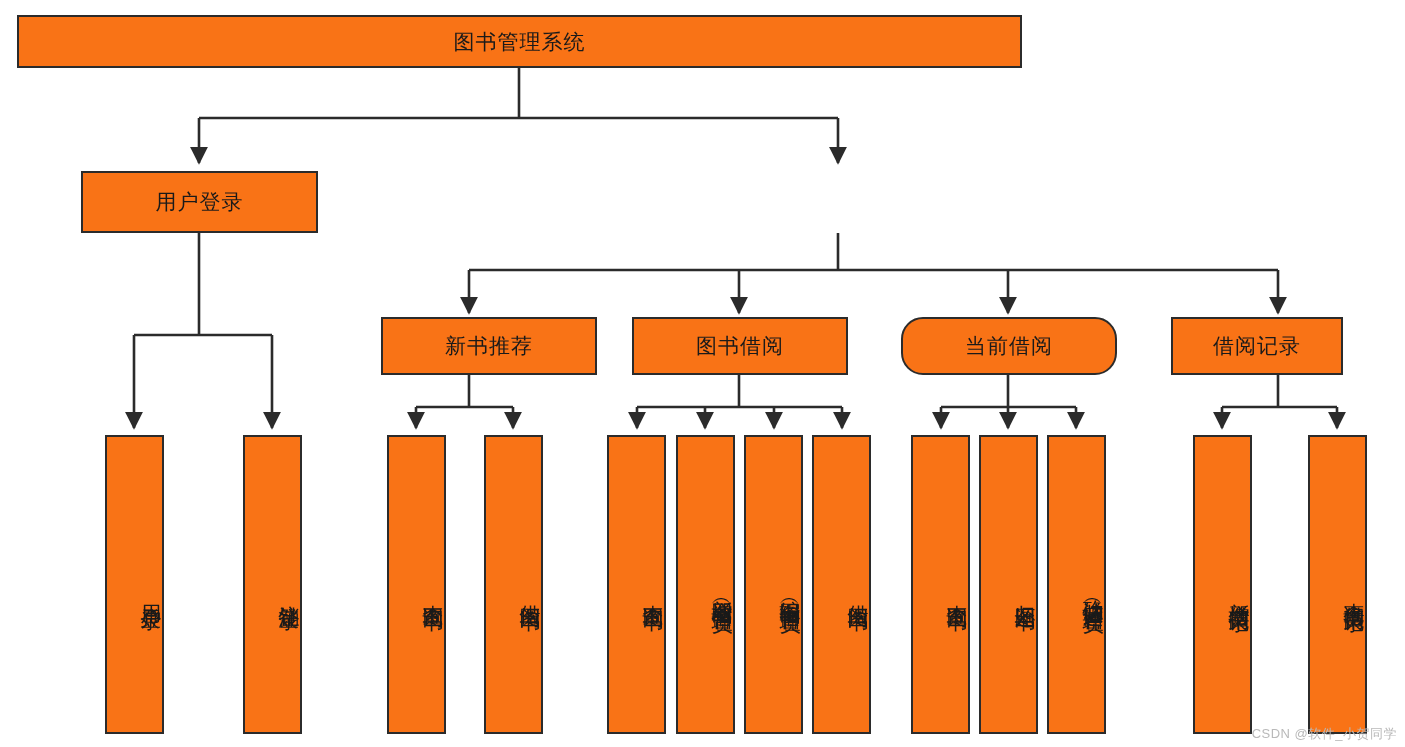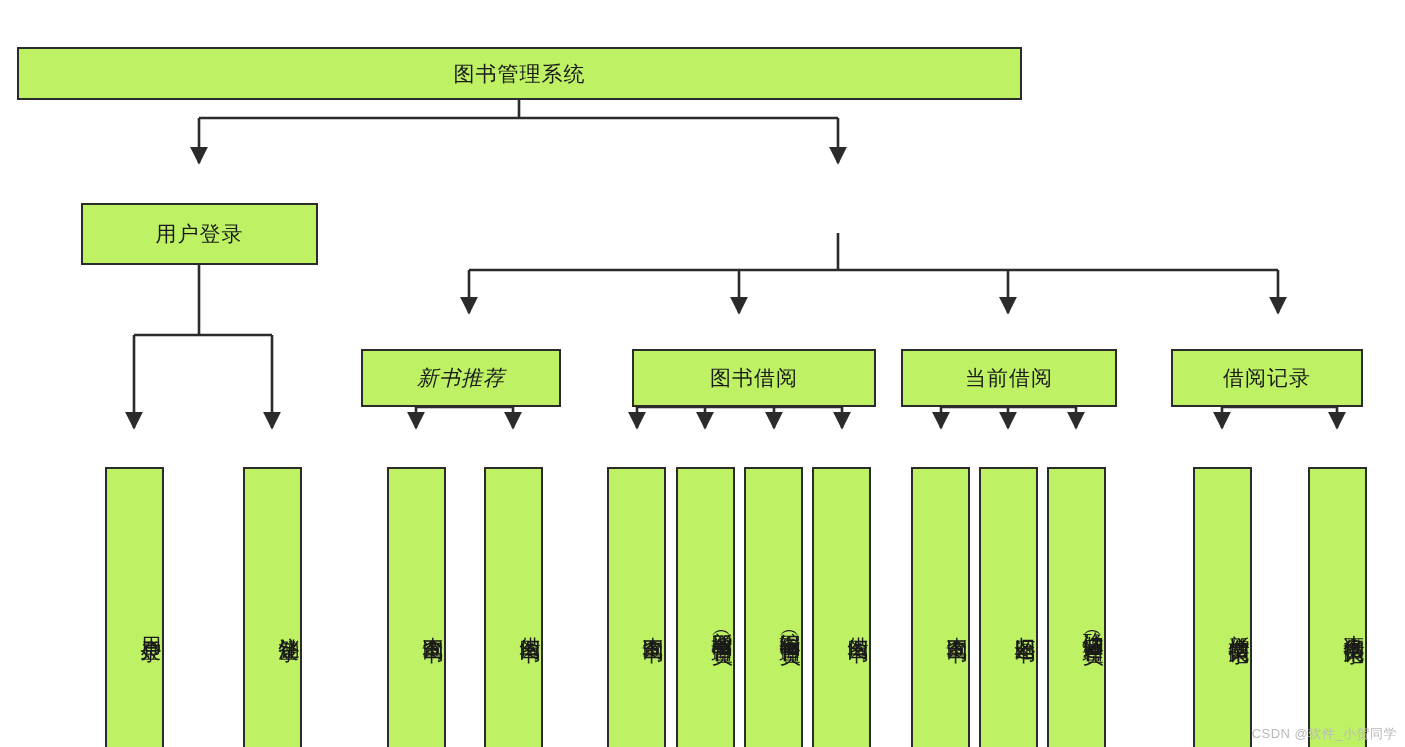--- a/index.html
+++ b/index.html
@@ -19,27 +19,26 @@
     position: absolute;
     left: 0;
     top: 0;
     width: 1405px;
     height: 747px;
   }
   .node {
     position: absolute;
     box-sizing: border-box;
     border: 2px solid #2b2b2b;
-    background: #bef264;
+    background: #f97316;
     display: flex;
     align-items: center;
     justify-content: center;
     color: #1a1a1a;
     z-index: 2;
-    margin-top: 32px;
   }
   .node.h {
     font-size: 21px;
     letter-spacing: 1px;
   }
   .node.v {
     writing-mode: vertical-rl;
     text-orientation: upright;
     font-size: 21px;
     letter-spacing: 2px;
@@ -120,30 +119,30 @@
   </svg>
 
   <div class="node h" style="left:17px; top:15px; width:1005px; height:53px;">
     <span>图书管理系统</span>
   </div>
 
   <div class="node h" style="left:81px; top:171px; width:237px; height:62px;">
     <span>用户登录</span>
   </div>
 
-  <div class="node h" style="left:361px; top:317px; width:200px; height:58px;font-style:italic;">
+  <div class="node h" style="left:381px; top:317px; width:216px; height:58px;">
     <span>新书推荐</span>
   </div>
-  <div class="node h" style="left:632px; top:317px; width:244px; height:58px;font-family:Liberation Mono, monospace;">
+  <div class="node h" style="left:632px; top:317px; width:216px; height:58px;font-family:Liberation Mono, monospace;">
     <span>图书借阅</span>
   </div>
-  <div class="node h" style="left:901px; top:317px; width:216px; height:58px;">
+  <div class="node h" style="left:901px; top:317px; width:216px; height:58px;border-radius:22px;">
     <span>当前借阅</span>
   </div>
-  <div class="node h" style="left:1171px; top:317px; width:192px; height:58px;">
+  <div class="node h" style="left:1171px; top:317px; width:172px; height:58px;">
     <span>借阅记录</span>
   </div>
 
   <div class="node v" style="left:105px; top:435px; width:59px; height:299px;">
     <span class="vlabel">用户登录</span>
   </div>
   <div class="node v" style="left:243px; top:435px; width:59px; height:299px;">
     <span class="vlabel">注销登录</span>
   </div>
 

